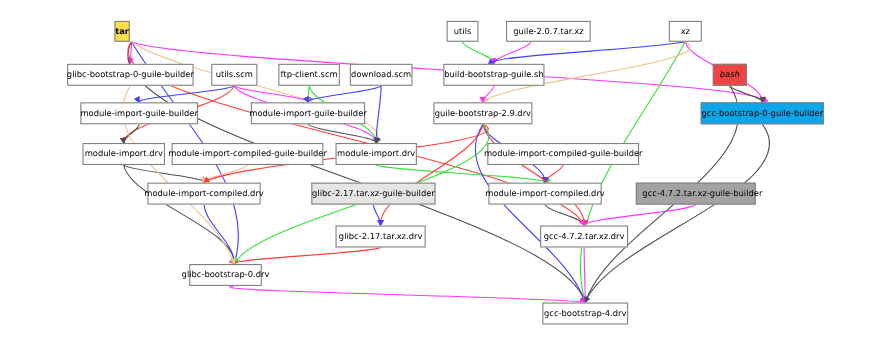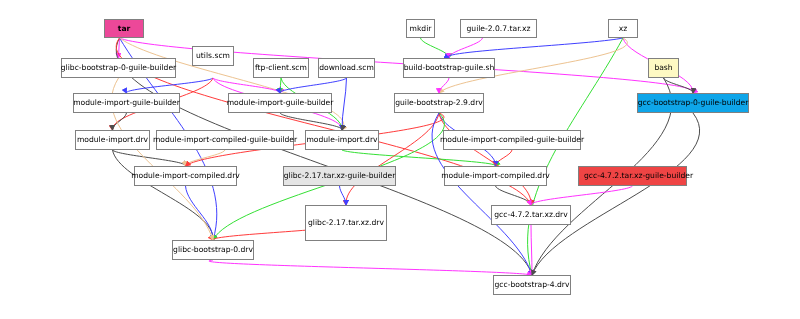--- a/index.html
+++ b/index.html
@@ -79,48 +79,48 @@
         <path d="M339.5,186 C339.89,192.65 346.195,198.35 346,205" stroke="#4040ff" marker-end="url(#ah-blue)"></path>
         <path d="M346,225 C338.02,230.25 209.01,234.75 213,240" stroke="#ff3b3b" marker-end="url(#ah-red)"></path>
         <path d="M632.5,186 C626.41,192.65 527.955,198.35 531,205" stroke="#ff33ff" marker-end="url(#ah-magenta)"></path>
         <path d="M531,225 C531.06,242.5 532.03,257.5 532,275" stroke="#ff33ff" marker-end="url(#ah-magenta)"></path>
         <path d="M213,260 C168,265.25 509.5,269.75 532,275" stroke="#ff33ff" marker-end="url(#ah-magenta)"></path>
         <path d="M693,113 C736.3953511335028,169.7 553.6976755667514,218.3 532,275" stroke="#4d4d4d" marker-end="url(#ah-black)"></path>
         <path d="M118.5,78 C82.86588116706125,134.7 195.18294058353064,183.3 213,240" stroke="#edc391" marker-end="url(#ah-tan)"></path>
       </g>
   </svg>
   <div id="nodes">
-      <div class="node" style="left: 104px; top: 19px; width: 40px; height: 19px; border-color: rgb(128, 128, 128); background: #ec4899; font-weight: bold;">
+      <div class="node" style="left: 104px; top: 19px; width: 14px; height: 19px; border-color: rgb(128, 128, 128); background: #fde047; font-weight: bold;">
         <span>tar</span>
       </div>
       <div class="node" style="left: 406px; top: 19px; width: 29px; height: 19px; border-color: rgb(128, 128, 128); background: rgb(255, 255, 255);">
-        <span>mkdir</span>
+        <span>utils</span>
       </div>
       <div class="node" style="left: 460px; top: 19px; width: 77px; height: 19px; border-color: rgb(128, 128, 128); background: rgb(255, 255, 255);">
         <span>guile-2.0.7.tar.xz</span>
       </div>
       <div class="node" style="left: 608px; top: 19px; width: 30px; height: 19px; border-color: rgb(128, 128, 128); background: rgb(255, 255, 255);">
         <span>xz</span>
       </div>
       <div class="node" style="left: 61px; top: 58px; width: 115px; height: 20px; border-color: rgb(128, 128, 128); background: rgb(255, 255, 255);">
         <span>glibc-bootstrap-0-guile-builder</span>
       </div>
-      <div class="node" style="left: 192px; top: 46px; width: 42px; height: 20px; border-color: rgb(128, 128, 128); background: rgb(255, 255, 255);">
+      <div class="node" style="left: 192px; top: 58px; width: 42px; height: 20px; border-color: rgb(128, 128, 128); background: rgb(255, 255, 255);">
         <span>utils.scm</span>
       </div>
       <div class="node" style="left: 253px; top: 58px; width: 56px; height: 20px; border-color: rgb(128, 128, 128); background: rgb(255, 255, 255);">
         <span>ftp-client.scm</span>
       </div>
       <div class="node" style="left: 318px; top: 58px; width: 57px; height: 20px; border-color: rgb(128, 128, 128); background: rgb(255, 255, 255);">
         <span>download.scm</span>
       </div>
       <div class="node" style="left: 403px; top: 58px; width: 92px; height: 20px; border-color: rgb(128, 128, 128); background: rgb(255, 255, 255);">
         <span>build-bootstrap-guile.sh</span>
       </div>
-      <div class="node" style="left: 648px; top: 58px; width: 31px; height: 20px; border-color: rgb(128, 128, 128); background: #fef9c3;">
+      <div class="node" style="left: 648px; top: 58px; width: 31px; height: 20px; border-color: rgb(128, 128, 128); background: #ef4444; font-style: italic;">
         <span>bash</span>
       </div>
       <div class="node" style="left: 73px; top: 93px; width: 107px; height: 20px; border-color: rgb(128, 128, 128); background: rgb(255, 255, 255);">
         <span>module-import-guile-builder</span>
       </div>
       <div class="node" style="left: 228px; top: 93px; width: 104px; height: 20px; border-color: rgb(128, 128, 128); background: rgb(255, 255, 255);">
         <span>module-import-guile-builder</span>
       </div>
       <div class="node" style="left: 394px; top: 93px; width: 90px; height: 20px; border-color: rgb(128, 128, 128); background: rgb(255, 255, 255);">
         <span>guile-bootstrap-2.9.drv</span>
@@ -142,29 +142,29 @@
       </div>
       <div class="node" style="left: 134px; top: 166px; width: 103px; height: 20px; border-color: rgb(128, 128, 128); background: rgb(255, 255, 255);">
         <span>module-import-compiled.drv</span>
       </div>
       <div class="node" style="left: 283px; top: 166px; width: 113px; height: 20px; border-color: rgb(128, 128, 128); background: #e5e5e5;">
         <span>glibc-2.17.tar.xz-guile-builder</span>
       </div>
       <div class="node" style="left: 444px; top: 166px; width: 103px; height: 20px; border-color: rgb(128, 128, 128); background: rgb(255, 255, 255);">
         <span>module-import-compiled.drv</span>
       </div>
-      <div class="node" style="left: 578px; top: 166px; width: 109px; height: 20px; border-color: rgb(128, 128, 128); background: #ef4444; padding-left: 12px;">
+      <div class="node" style="left: 578px; top: 166px; width: 109px; height: 20px; border-color: rgb(128, 128, 128); background: #a3a3a3; padding-left: 12px;">
         <span>gcc-4.7.2.tar.xz-guile-builder</span>
       </div>
-      <div class="node" style="left: 305px; top: 205px; width: 82px; height: 36px; border-color: rgb(128, 128, 128); background: rgb(255, 255, 255);">
+      <div class="node" style="left: 305px; top: 205px; width: 82px; height: 20px; border-color: rgb(128, 128, 128); background: rgb(255, 255, 255);">
         <span>glibc-2.17.tar.xz.drv</span>
       </div>
       <div class="node" style="left: 491px; top: 205px; width: 80px; height: 20px; border-color: rgb(128, 128, 128); background: rgb(255, 255, 255);">
         <span>gcc-4.7.2.tar.xz.drv</span>
       </div>
-      <div class="node" style="left: 172px; top: 240px; width: 82px; height: 20px; border-color: rgb(128, 128, 128); background: rgb(255, 255, 255);">
+      <div class="node" style="left: 172px; top: 240px; width: 66px; height: 20px; border-color: rgb(128, 128, 128); background: rgb(255, 255, 255);">
         <span>glibc-bootstrap-0.drv</span>
       </div>
       <div class="node" style="left: 493px; top: 275px; width: 78px; height: 20px; border-color: rgb(128, 128, 128); background: rgb(255, 255, 255);">
         <span>gcc-bootstrap-4.drv</span>
       </div>
     </div>
 </div>
 
 </body></html>

